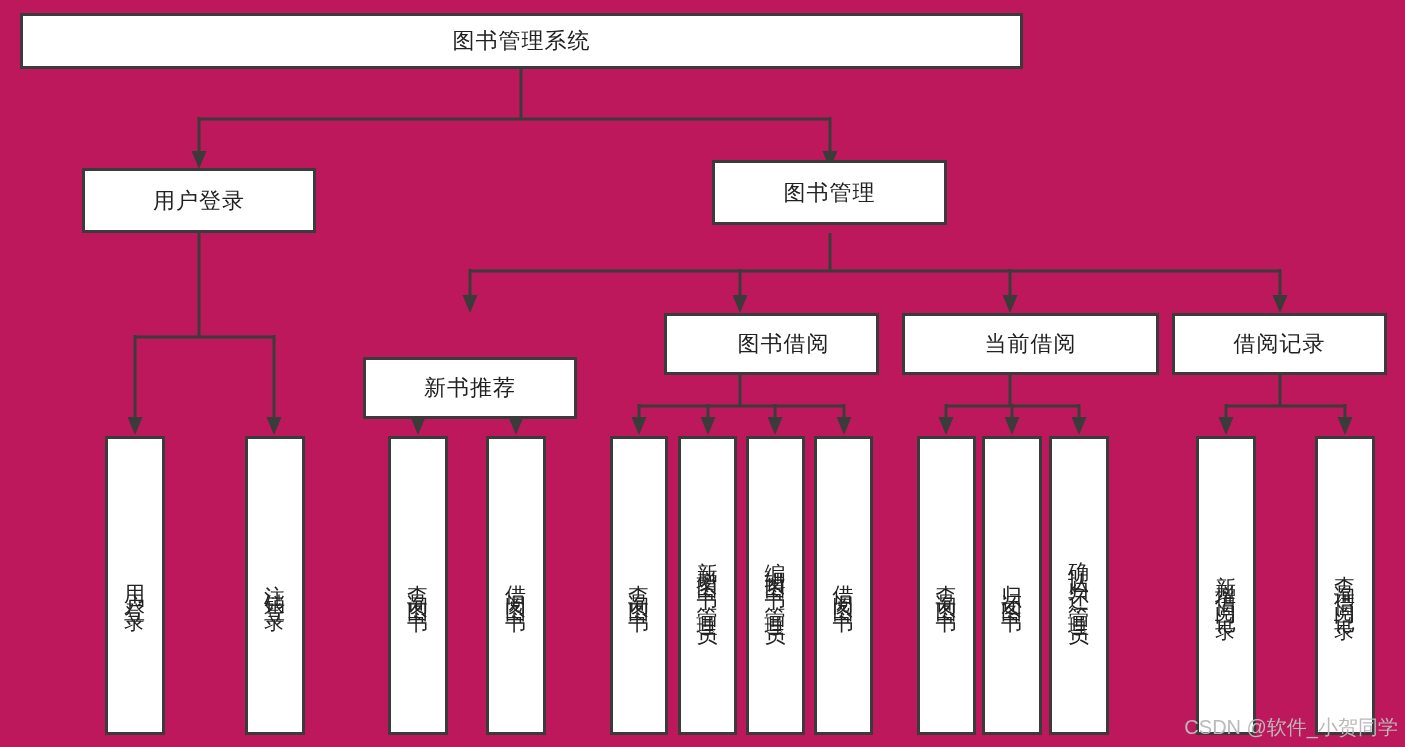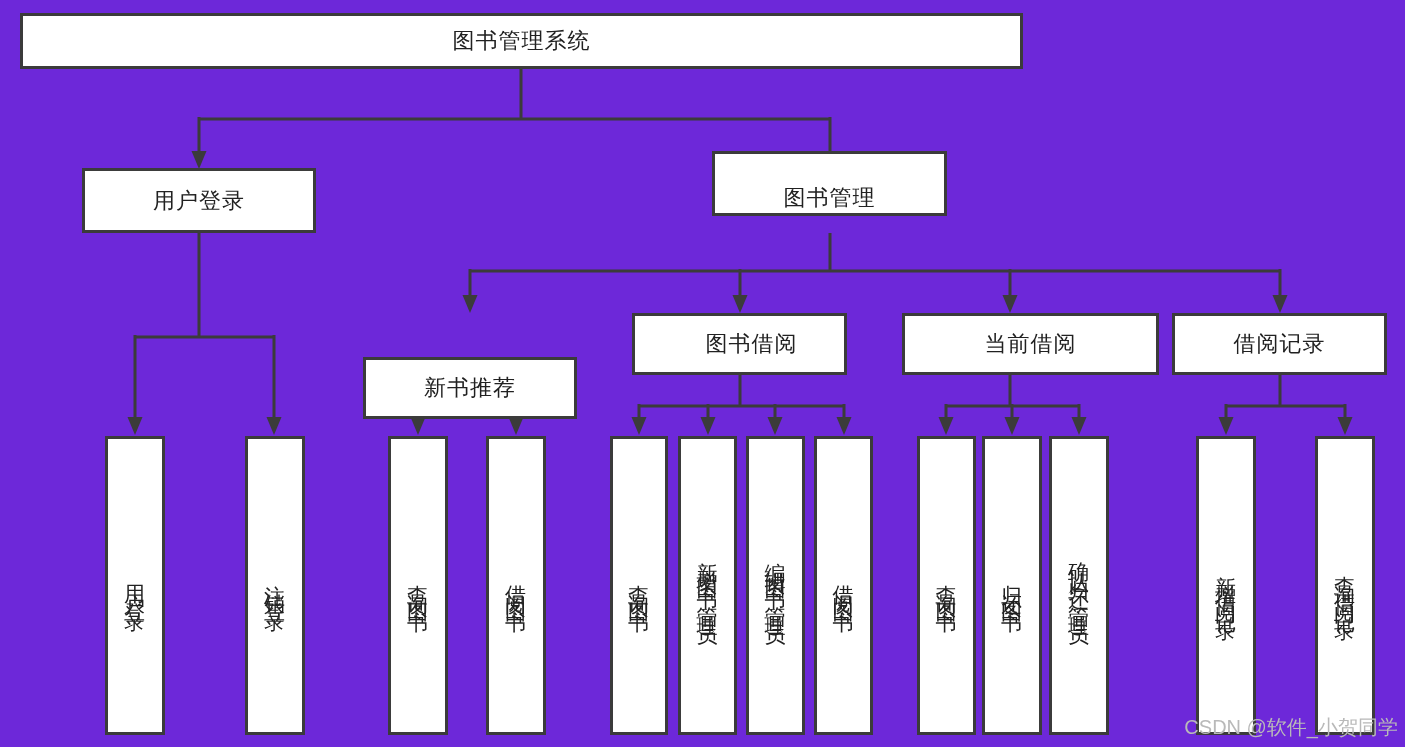--- a/index.html
+++ b/index.html
@@ -1,21 +1,21 @@
 <!DOCTYPE html>
 <html><head>
 <meta charset="utf-8">
 <style>
   * { margin: 0; padding: 0; box-sizing: border-box; }
   html, body { background: #ffffff; }
   .canvas {
     position: relative;
     width: 1405px;
     height: 747px;
-    background: #6d28d9;
+    background: #be185d;
     font-family: "Liberation Sans", "DejaVu Sans", sans-serif;
     overflow: hidden;
     text-decoration: underline;
   }
   .connectors {
     position: absolute;
     left: 0; top: 0;
     width: 1405px; height: 747px;
     z-index: 1;
   }
@@ -108,28 +108,28 @@
     </g>
   </svg>
 
   <div class="node node-h" style="left:20px; top:13px; width:1003px; height:56px;">
     <span>图书管理系统</span>
   </div>
 
   <div class="node node-h" style="left:82px; top:168px; width:234px; height:65px;">
     <span>用户登录</span>
   </div>
-  <div class="node node-h" style="left:712px; top:151px; width:235px; height:65px;align-items:flex-end;">
+  <div class="node node-h" style="left:712px; top:160px; width:235px; height:65px;">
     <span>图书管理</span>
   </div>
 
   <div class="node node-h" style="left:363px; top:313px; width:214px; height:62px;margin-top:44px;">
     <span>新书推荐</span>
   </div>
-  <div class="node node-h" style="left:632px; top:313px; width:215px; height:62px;padding-left:24px;">
+  <div class="node node-h" style="left:664px; top:313px; width:215px; height:62px;padding-left:24px;">
     <span>图书借阅</span>
   </div>
   <div class="node node-h" style="left:902px; top:313px; width:257px; height:62px;">
     <span>当前借阅</span>
   </div>
   <div class="node node-h" style="left:1172px; top:313px; width:215px; height:62px;">
     <span>借阅记录</span>
   </div>
 
   <div class="node node-v" style="left:105px; top:436px; width:60px; height:299px;">

